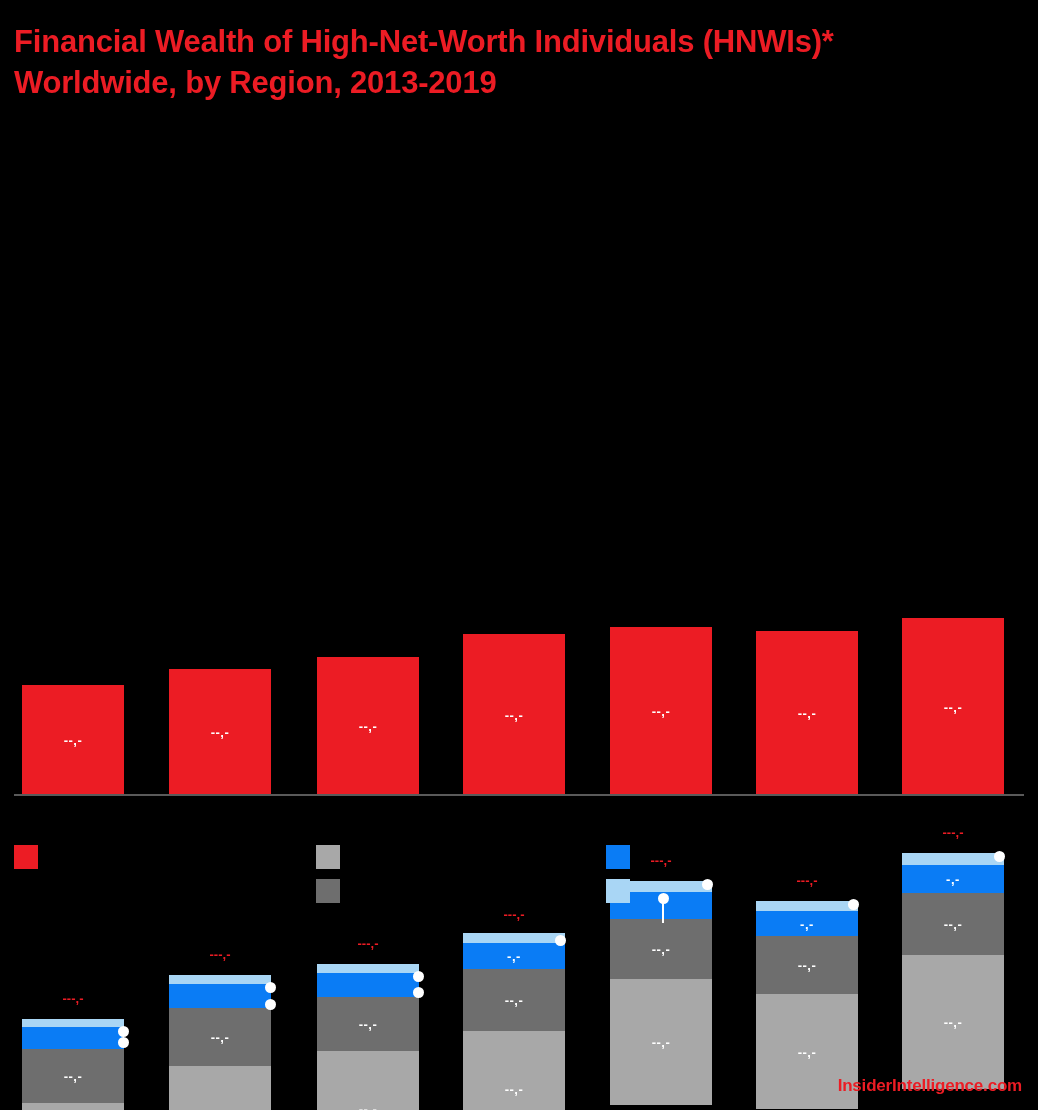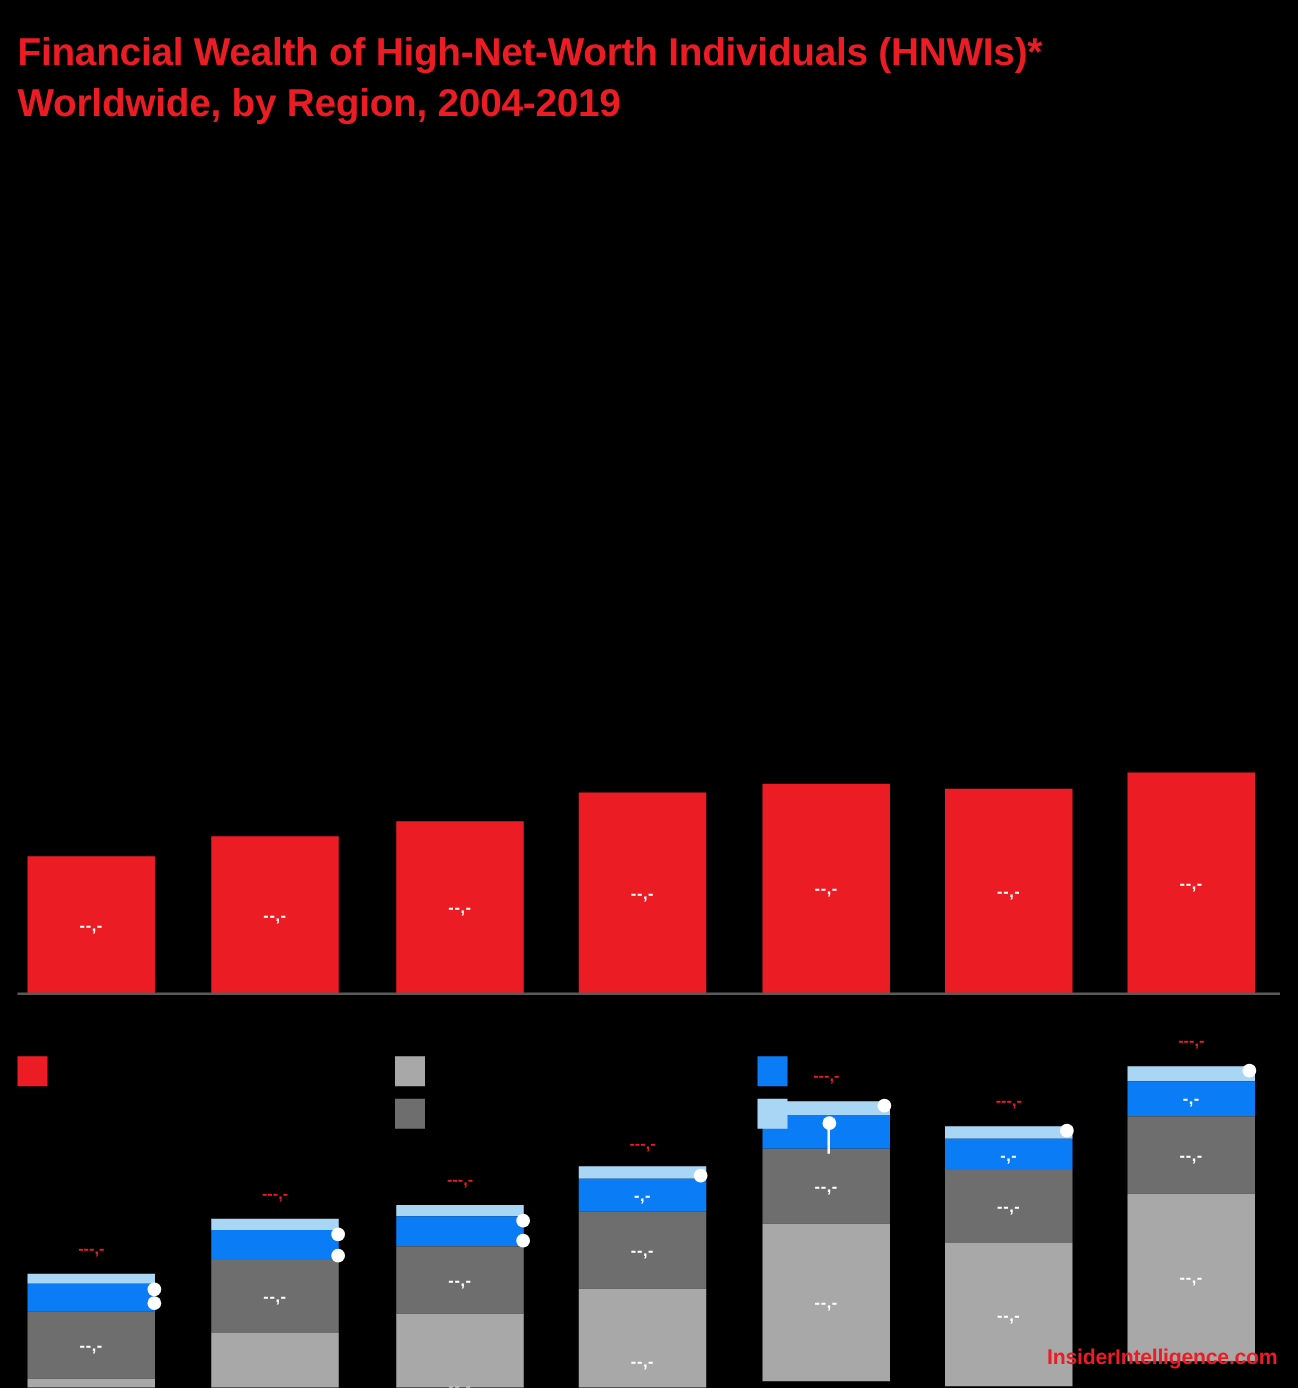--- a/index.html
+++ b/index.html
@@ -170,21 +170,21 @@
     bottom: 14px;
     color: #ec1c24;
     font-size: 17px;
     font-weight: bold;
     letter-spacing: -0.2px;
   }
 </style>
 </head>
 <body>
 
-<div id="chart-title">Financial Wealth of High-Net-Worth Individuals (HNWIs)* Worldwide, by Region, 2004-2019</div>
+<div id="chart-title">Financial Wealth of High-Net-Worth Individuals (HNWIs)* Worldwide, by Region, 2013-2019</div>
 
 <div id="plot">
 
   <div class="group" style="left:8px;">
     <div class="total-label" style="top:196px;">---,-</div>
     <div class="stack" style="top:224px; height:182px;">
       <div class="seg s-meaf" style="height:8px; background:#a9d6f5;"></div>
       <div class="seg s-latam" style="height:22px; background:#0a7cf5;"></div>
       <div class="seg" style="height:54px; background:#6e6e6e;">
         <div class="seg-label">--,-</div>

